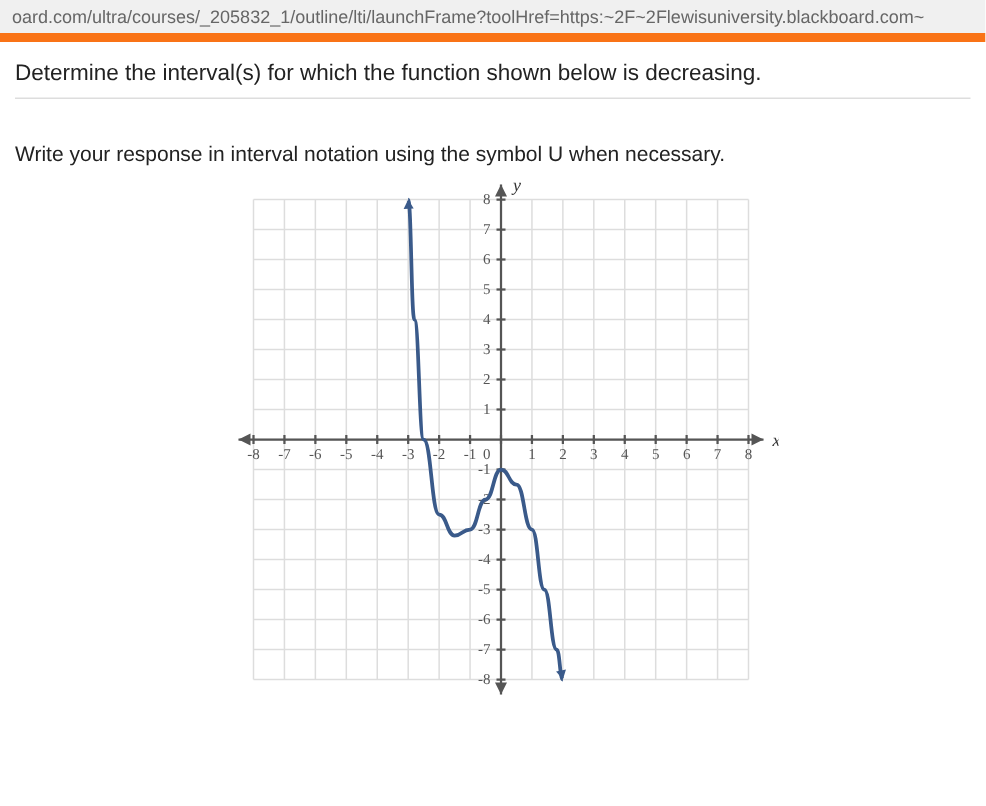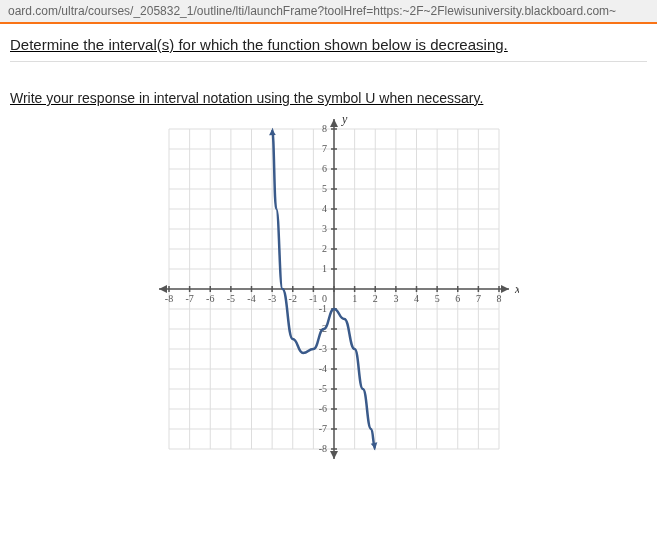--- a/index.html
+++ b/index.html
@@ -1,18 +1,18 @@
 <!DOCTYPE html>
 <html><head>
 <meta charset="utf-8">
 <style>
 * { margin: 0; padding: 0; box-sizing: border-box; }
 body { font-family: Arial, sans-serif; background: #fff; width: 657px; }
-.url-bar { background: #f0f0f0; color: #666; font-size: 12px; padding: 4px 8px; border-bottom: 2px solid #f97316; overflow: hidden; white-space: nowrap; }
-.content { padding: 12px 10px; text-decoration: underline; }
+.url-bar { background: #f0f0f0; color: #666; font-size: 12px; padding: 4px 8px; border-bottom: 6px solid #f97316; overflow: hidden; white-space: nowrap; }
+.content { padding: 12px 10px; }
 .question { font-size: 15px; color: #222; margin-bottom: 8px; }
 .divider { border-bottom: 1px solid #ddd; margin-bottom: 28px; }
 .instruction { font-size: 14px; color: #222; margin-bottom: 3px; }
 .chart-wrap { display: flex; justify-content: center; }
 .chart { position: relative; width: 380px; height: 360px; }
 svg { display: block; }
 .grid-line { stroke: #ddd; stroke-width: 1; }
 .axis-line { stroke: #555; stroke-width: 1.5; }
 .tick-label { font-size: 10px; fill: #555; font-family: serif; }
 .axis-label { font-size: 12px; fill: #333; font-style: italic; font-family: serif; }

